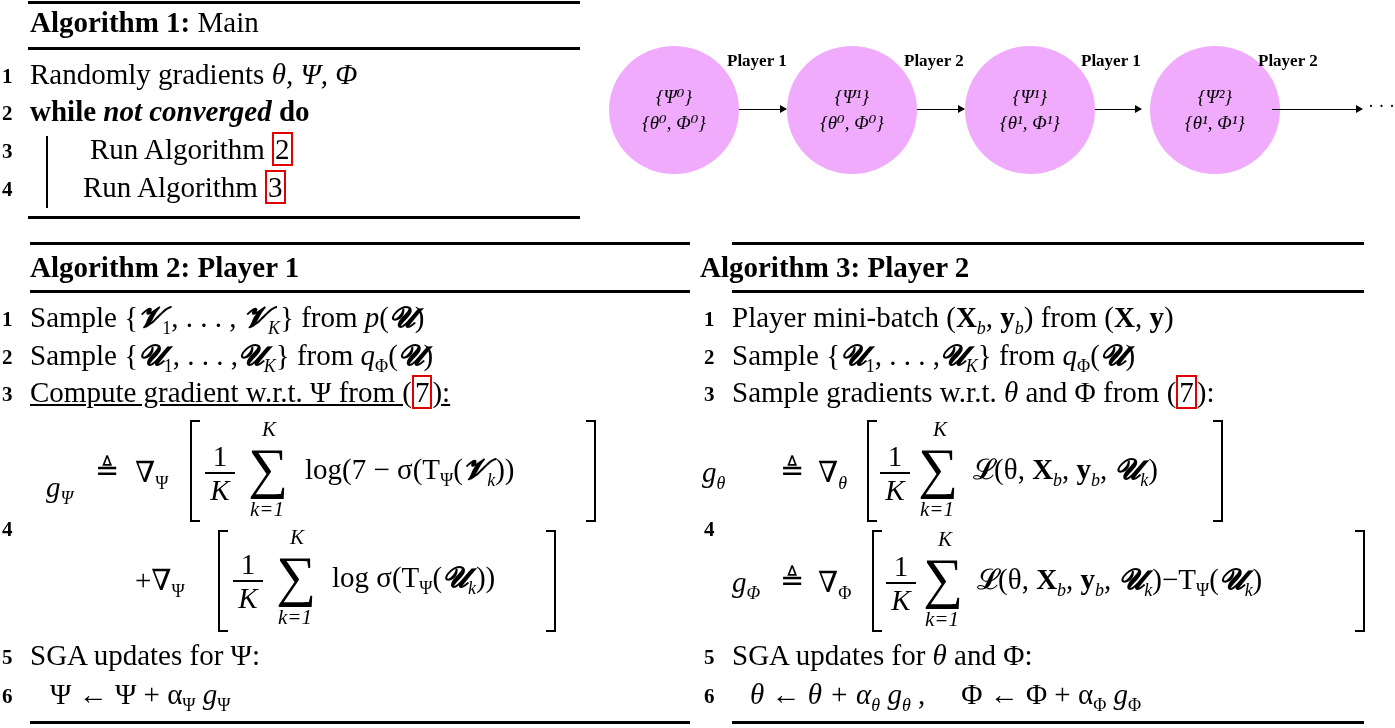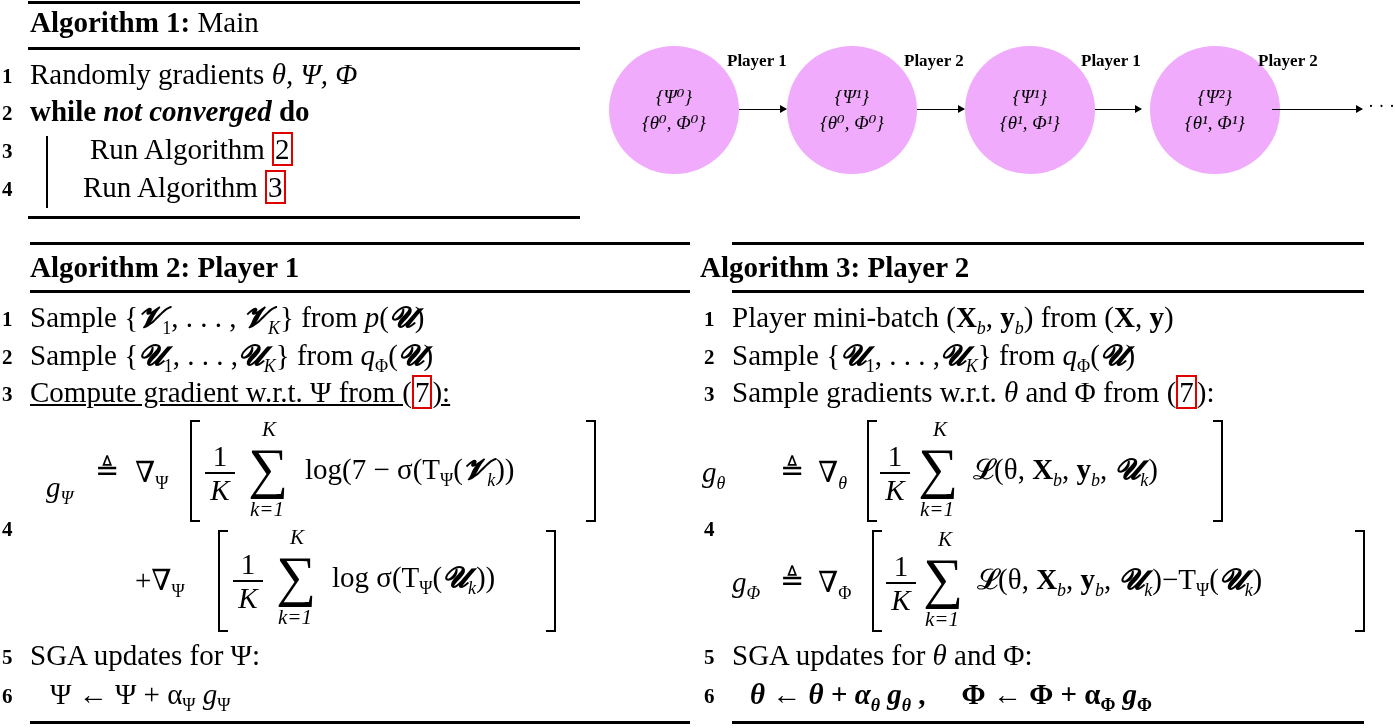--- a/index.html
+++ b/index.html
@@ -232,18 +232,18 @@
     </div>
     <div class="bracket-r" style="left:1355px; top:530px; height:102px;"></div>
   </div>
 
   <span class="ln" style="left:704px; top:640px;">5</span>
   <div class="abs line" style="left:732px; top:638px;">
     <span>SGA updates for </span><span class="it">θ</span><span> and Φ:</span>
   </div>
 
   <span class="ln" style="left:704px; top:679px;">6</span>
-  <div class="abs line" style="left:750px; top:677px;font-weight:bold;">
+  <div class="abs line" style="left:750px; top:677px;">
     <span class="it">θ ← θ + α</span><sub class="it">θ</sub><span class="it"> g</span><sub class="it">θ</sub><span> ,</span><span style="display:inline-block; width:36px;"></span><span>Φ ← Φ + α</span><sub>Φ</sub><span class="it"> g</span><sub>Φ</sub>
   </div>
 
   <div class="rule" style="left:732px; top:721px; width:632px;"></div>
 </div>
 
 </body></html>

